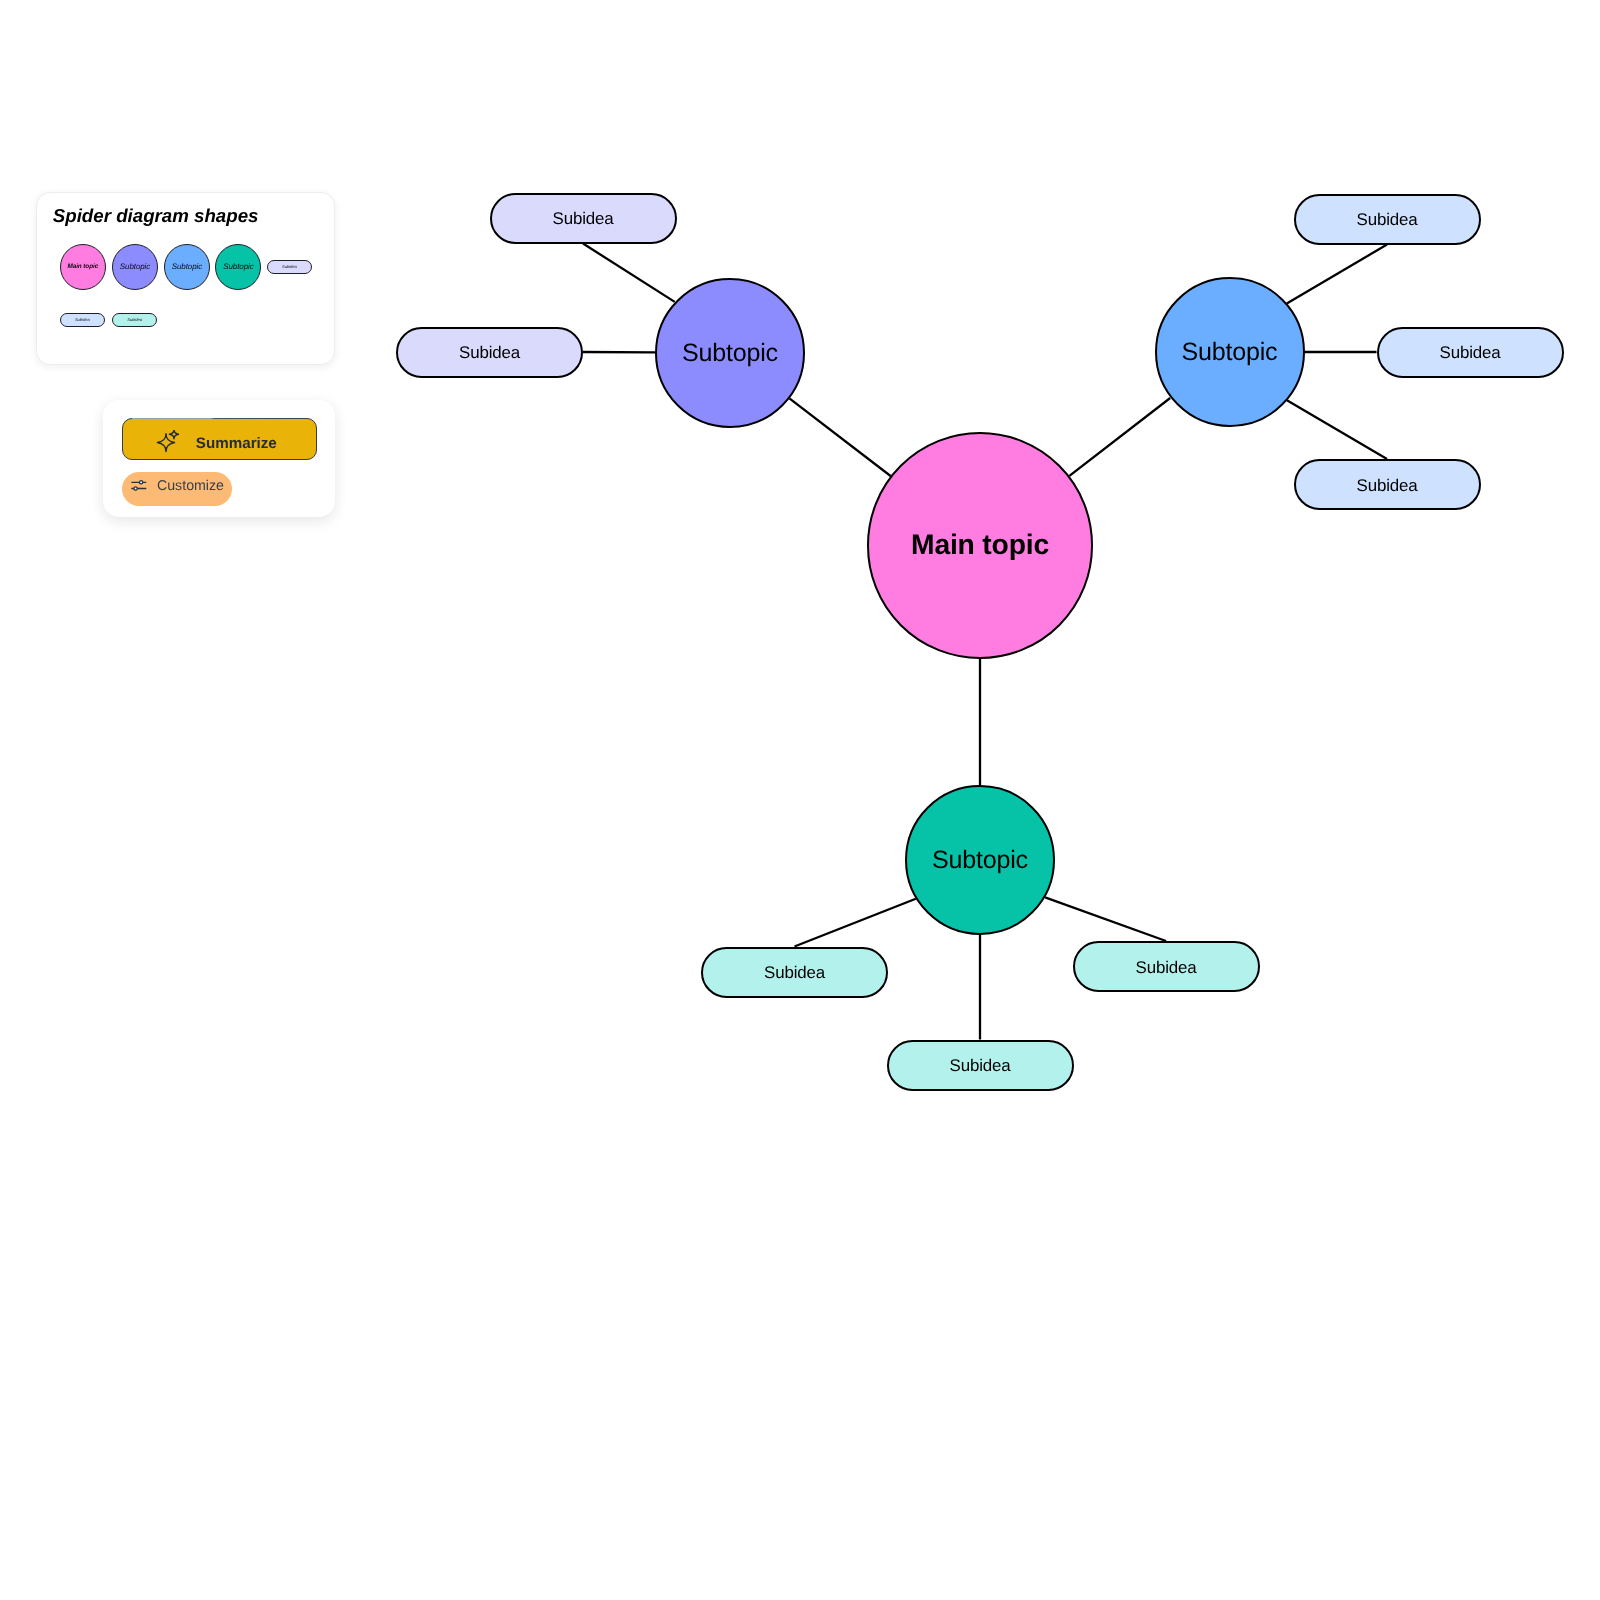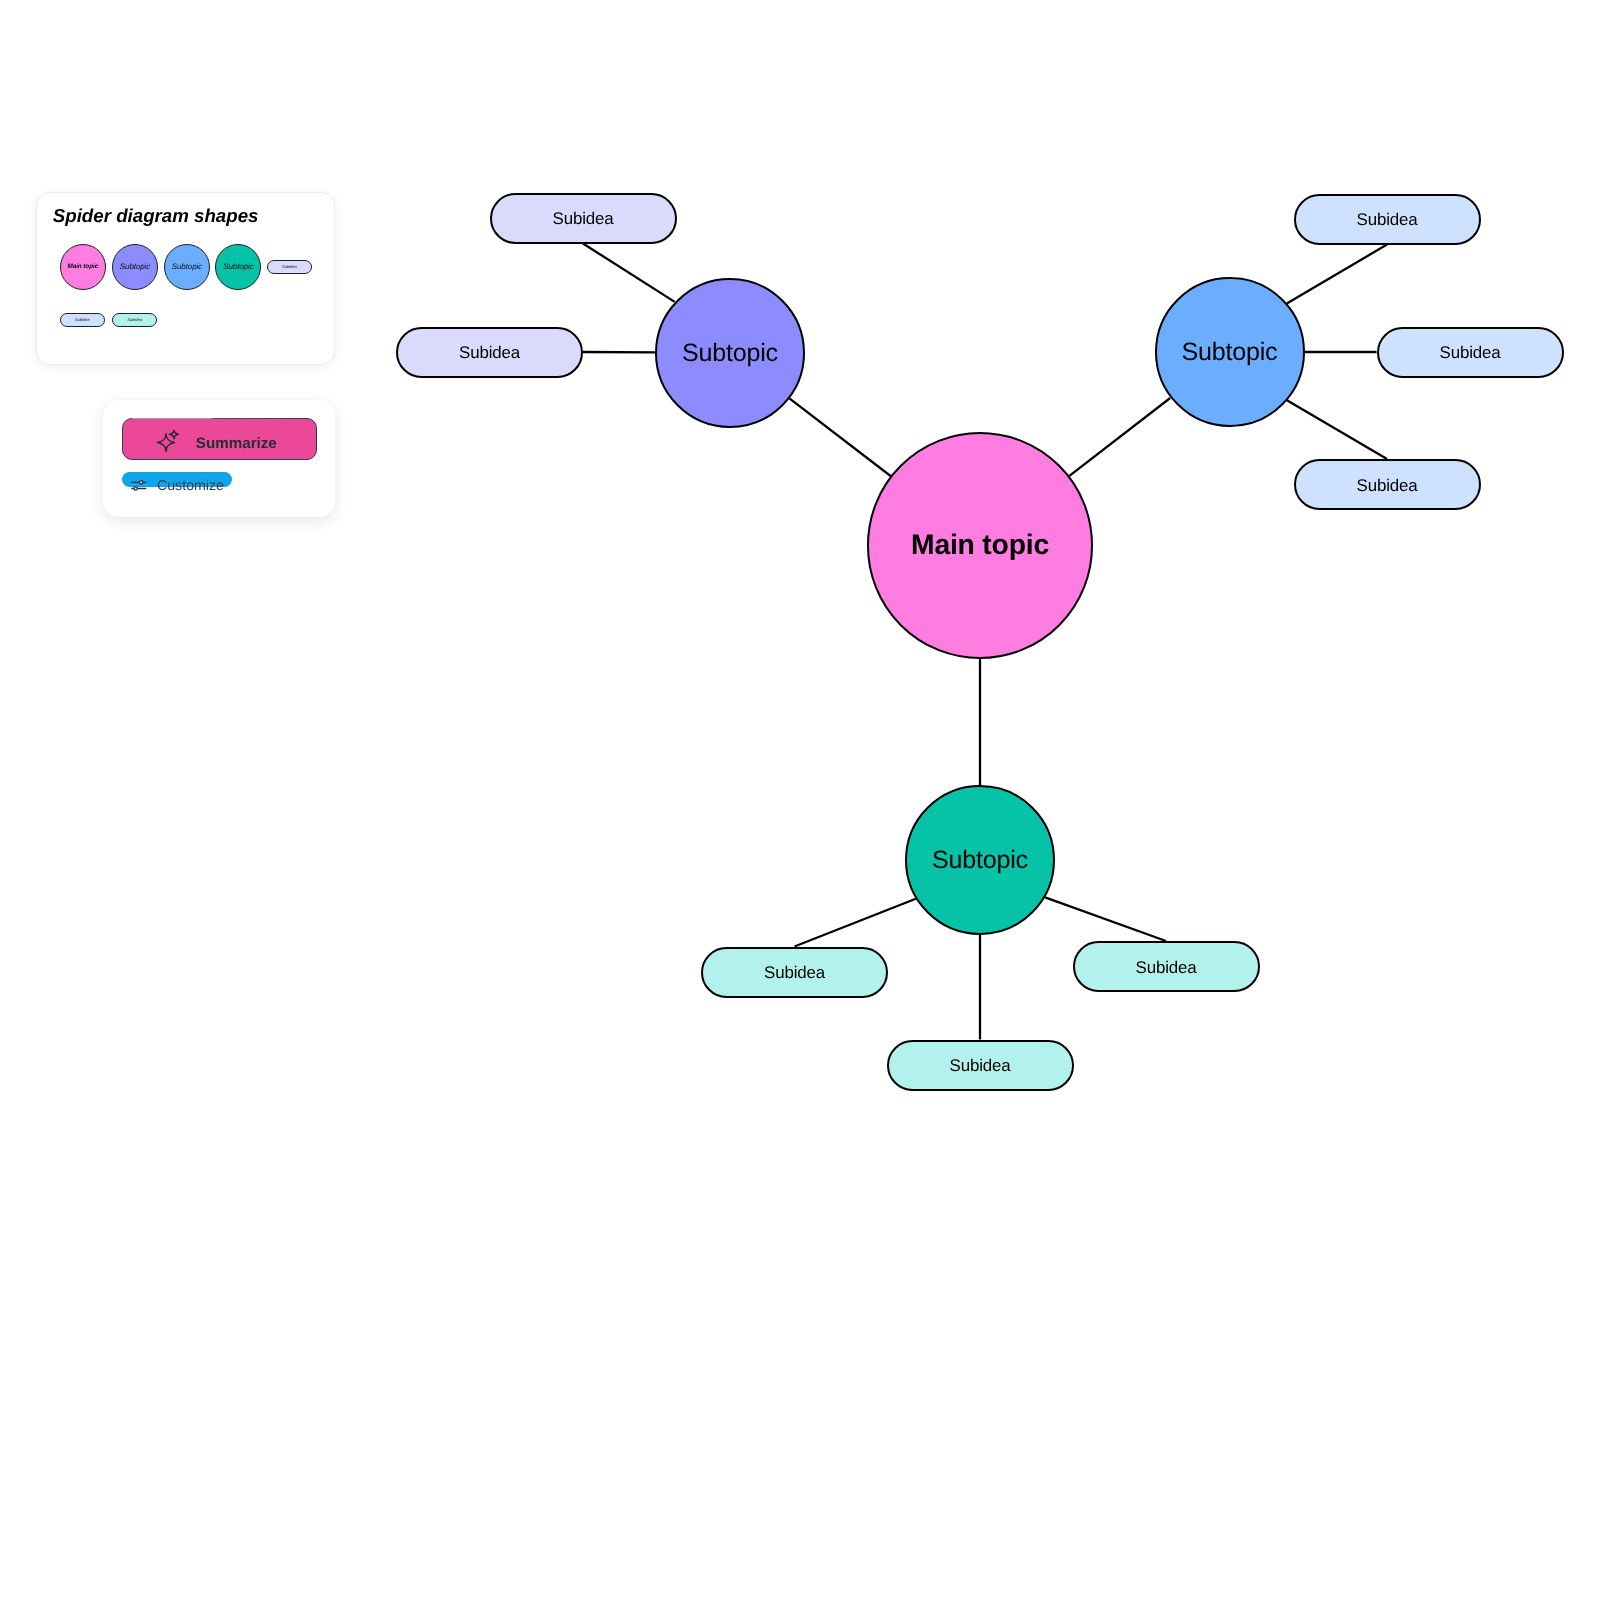--- a/index.html
+++ b/index.html
@@ -29,28 +29,28 @@
       white-space:nowrap;line-height:1;}
   .sw-c{border-radius:50%;font-size:8px;letter-spacing:-0.1px;}
   .sw-c.sw-main{font-size:6.4px;font-weight:700;}
   .sw-p{border-radius:999px;font-size:4px;letter-spacing:0;}
 
   
   #actions-panel{position:absolute;left:102.7px;top:400.3px;width:232.5px;height:117px;
       background:#fff;border-radius:16px;
       box-shadow:0 4px 14px rgba(16,24,40,.11);box-sizing:border-box;}
   #summarize-btn{position:absolute;left:18.9px;top:17.6px;width:195.6px;height:42px;
-      box-sizing:border-box;border:1.4px solid #333c4a;border-radius:10px;background:#ec4899;}
+      box-sizing:border-box;border:1.4px solid #333c4a;border-radius:10px;background:#eab308;}
   #summarize-btn::before{content:"";position:absolute;left:9px;right:9px;top:-1.4px;height:1.4px;
       background:linear-gradient(90deg,#9fa3ac 0%,#9ba0a9 45%,#4d5664 47%,#39414f 100%);}
   #summarize-btn > svg{position:absolute;left:32.5px;top:11.2px;}
   #summarize-label{position:absolute;left:73.2px;top:17.2px;font-size:15.2px;font-weight:700;
       color:#262d38;letter-spacing:0;line-height:1;}
-  #customize-btn{position:absolute;left:19.1px;top:71.4px;width:110.5px;height:15px;
-      box-sizing:border-box;border-radius:999px;background:#0ea5e9;}
+  #customize-btn{position:absolute;left:19.1px;top:71.4px;width:110.5px;height:34px;
+      box-sizing:border-box;border-radius:999px;background:#fdba74;}
   #customize-btn > svg{position:absolute;left:9.3px;top:7.3px;}
   #customize-label{position:absolute;left:35.2px;top:7.5px;font-size:14.2px;color:#383f4a;
       letter-spacing:0;line-height:1;}
 </style>
 </head>
 <body>
 
 <svg id="edges" viewBox="0 0 1600 1600">
     <line x1="583" y1="243.5" x2="674.7" y2="301.9" stroke="#000000" stroke-width="2.3"></line>
     <line x1="583" y1="352" x2="655" y2="352.3" stroke="#000000" stroke-width="2.3"></line>

